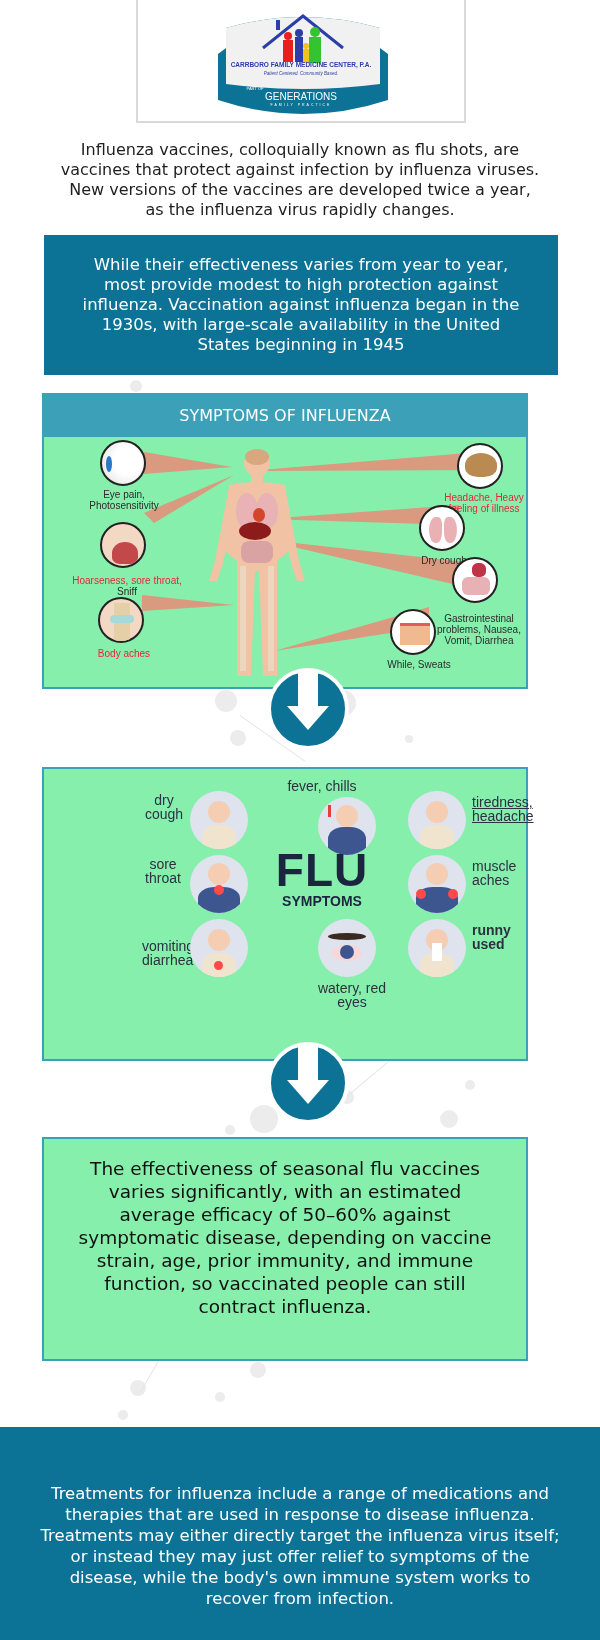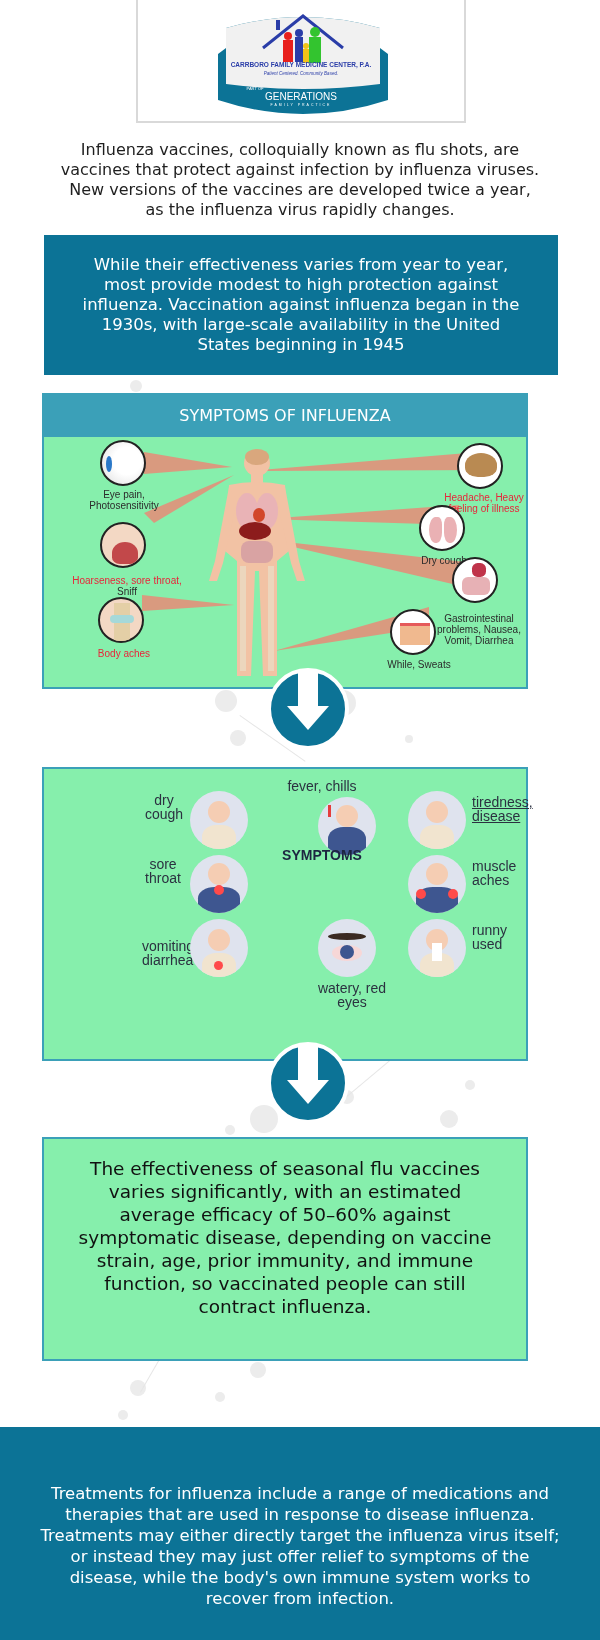--- a/index.html
+++ b/index.html
@@ -192,29 +192,30 @@
     <div class="flu-label" style="left:238px;top:10px;width:80px;"><span>fever, chills</span></div>
     <div class="flu-circ" style="left:274px;top:28px;">
       <div style="position:absolute;left:18px;top:8px;width:22px;height:22px;border-radius:50%;background:#f5cdb3;"></div>
       <div style="position:absolute;left:10px;top:30px;width:38px;height:30px;border-radius:40% 40% 0 0;background:#3e5690;"></div>
       <div style="position:absolute;left:10px;top:8px;width:3px;height:12px;background:#e53d3d;"></div>
     </div>
     <div class="flu-circ" style="left:364px;top:22px;">
       <div style="position:absolute;left:18px;top:10px;width:22px;height:22px;border-radius:50%;background:#f5cdb3;"></div>
       <div style="position:absolute;left:12px;top:34px;width:34px;height:30px;border-radius:40% 40% 0 0;background:#f1e4cf;"></div>
     </div>
-    <div class="flu-label" style="left:428px;top:26px;width:60px;text-align:left;text-decoration:underline;"><span>tiredness,</span><br><span>disease</span></div>
+    <div class="flu-label" style="left:428px;top:26px;width:60px;text-align:left;text-decoration:underline;"><span>tiredness,</span><br><span>headache</span></div>
 
     <div class="flu-label" style="left:98px;top:88px;width:42px;"><span>sore</span><br><span>throat</span></div>
     <div class="flu-circ" style="left:146px;top:86px;">
       <div style="position:absolute;left:18px;top:8px;width:22px;height:22px;border-radius:50%;background:#f5cdb3;"></div>
       <div style="position:absolute;left:8px;top:32px;width:42px;height:28px;border-radius:40% 40% 0 0;background:#3e5690;"></div>
       <div style="position:absolute;left:24px;top:30px;width:10px;height:10px;border-radius:50%;background:#ff4a4a;"></div>
     </div>
     <div style="position:absolute;left:218px;top:78px;width:120px;text-align:center;">
+      <div style="font-family:'Liberation Sans',sans-serif;font-weight:bold;font-size:46px;line-height:46px;color:#1c2540;letter-spacing:1px;">FLU</div>
       <div style="font-family:'Liberation Sans',sans-serif;font-weight:bold;font-size:14px;line-height:16px;color:#1c2540;">SYMPTOMS</div>
     </div>
     <div class="flu-circ" style="left:364px;top:86px;">
       <div style="position:absolute;left:18px;top:8px;width:22px;height:22px;border-radius:50%;background:#f5cdb3;"></div>
       <div style="position:absolute;left:8px;top:32px;width:42px;height:28px;border-radius:40% 40% 0 0;background:#3e5690;"></div>
       <div style="position:absolute;left:8px;top:34px;width:10px;height:10px;border-radius:50%;background:#ff4a4a;"></div>
       <div style="position:absolute;left:40px;top:34px;width:10px;height:10px;border-radius:50%;background:#ff4a4a;"></div>
     </div>
     <div class="flu-label" style="left:428px;top:90px;width:50px;text-align:left;"><span>muscle</span><br><span>aches</span></div>
 
@@ -228,21 +229,21 @@
       <div style="position:absolute;left:10px;top:14px;width:38px;height:7px;border-radius:50%;background:#3b2a22;"></div>
       <div style="position:absolute;left:14px;top:26px;width:30px;height:16px;border-radius:50%;background:#f7d7d7;"></div>
       <div style="position:absolute;left:22px;top:26px;width:14px;height:14px;border-radius:50%;background:#3e5690;"></div>
     </div>
     <div class="flu-label" style="left:258px;top:212px;width:100px;"><span>watery, red eyes</span></div>
     <div class="flu-circ" style="left:364px;top:150px;">
       <div style="position:absolute;left:18px;top:10px;width:22px;height:22px;border-radius:50%;background:#f5cdb3;"></div>
       <div style="position:absolute;left:12px;top:34px;width:34px;height:30px;border-radius:40% 40% 0 0;background:#f1e4cf;"></div>
       <div style="position:absolute;left:24px;top:24px;width:10px;height:18px;background:#fff;"></div>
     </div>
-    <div class="flu-label" style="left:428px;top:154px;width:40px;text-align:left;"><span>runny</span><br><span>used</span></div>
+    <div class="flu-label" style="left:428px;top:154px;width:40px;text-align:left;font-weight:bold;"><span>runny</span><br><span>used</span></div>
   </div>
 </div>
 
 <div class="arrow-btn" style="top:1042px;">
   <svg width="74" height="74" viewBox="0 0 74 74">
     <path d="M27 -2 L27 34 L16 34 L37 58 L58 34 L47 34 L47 -2 Z" fill="#fff"></path>
   </svg>
 </div>
 
 <div class="card" style="top:1137px;height:224px;">

